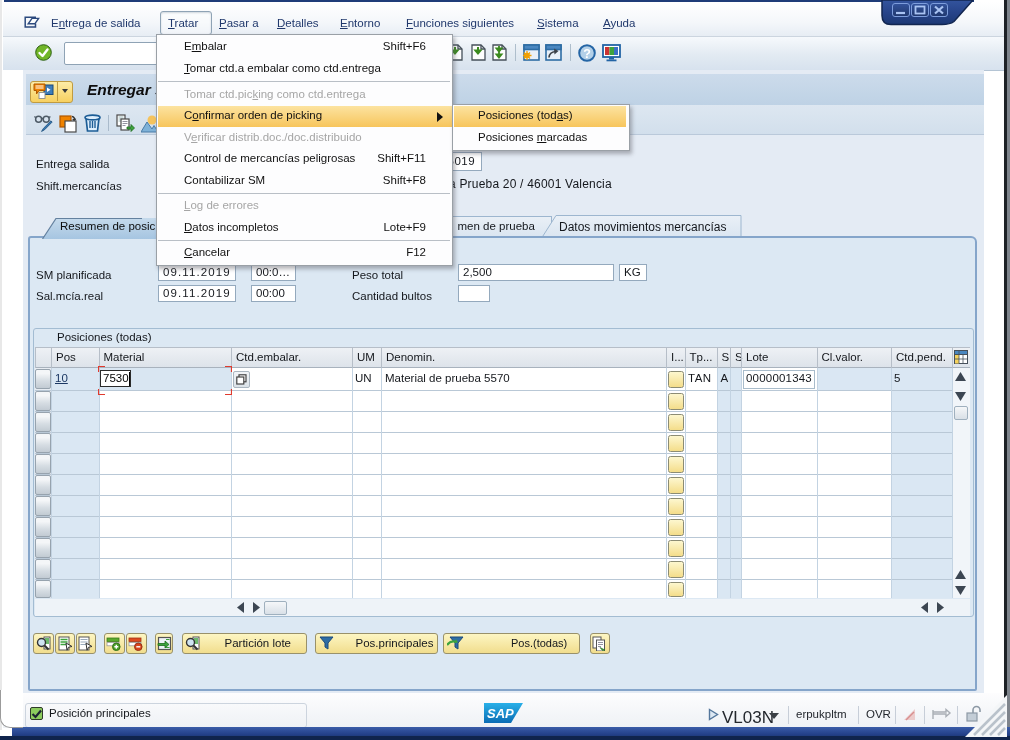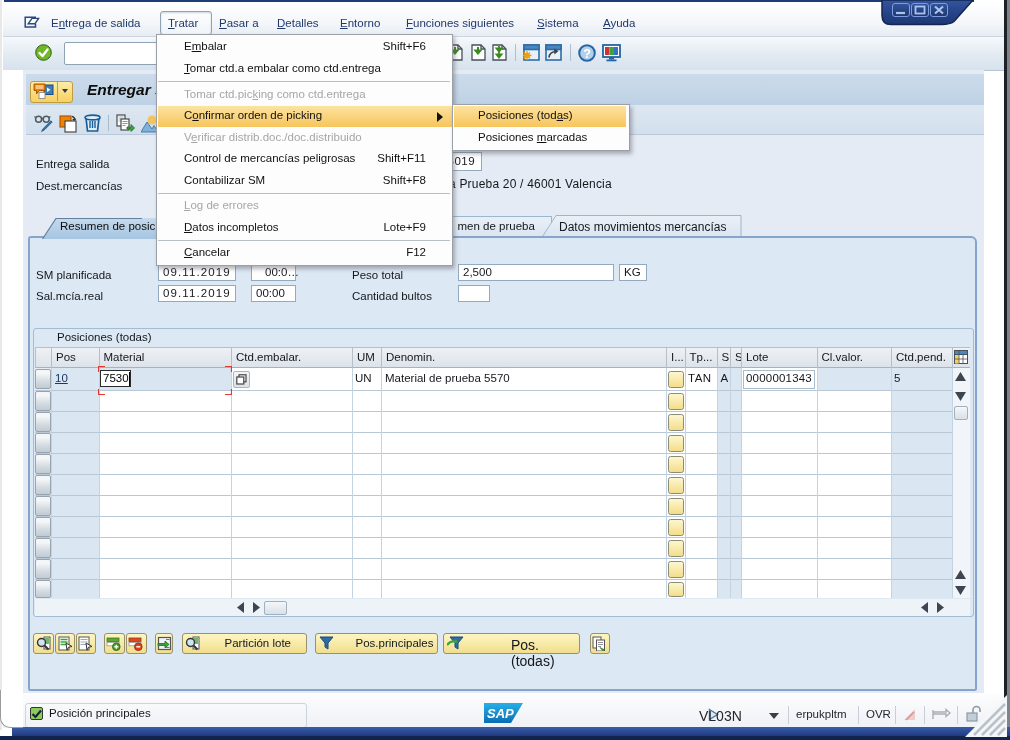--- a/index.html
+++ b/index.html
@@ -116,21 +116,21 @@
     <path d="M2.5 3 h5 M2.5 5 h5 M2.5 7 h5" stroke="#8aa" stroke-width="0.8"></path>
     <rect x="5" y="5" width="8" height="11" fill="#fff" stroke="#4a4a4a" stroke-width="1.2"></rect>
     <path d="M6.5 7.5 h5 M6.5 9.5 h5 M6.5 11.5 h3" stroke="#778" stroke-width="0.8"></path>
     <path d="M11 13 h4 l0 -2.5 3.5 3.5 -3.5 3.5 0 -2.5 -4 0 z" fill="#3da33d" stroke="#1d6b1d" stroke-width="0.8"></path>
   </svg>
 <svg class="ab" style="left:141px;top:114px" width="17" height="19" viewBox="0 0 17 19">
     <circle cx="11" cy="6" r="4.5" fill="#f5c35c"></circle>
     <path d="M0 18 L6 8 L11 15 L13 11.5 L17 18 Z" fill="#7fb2d8" stroke="#4a7ba6" stroke-width="1"></path>
   </svg>
 <div style="position:absolute;left:36px;top:154px;"><span class="lbl">Entrega salida</span></div>
-<div style="position:absolute;left:36px;top:176px;"><span class="lbl">Dest.mercancías</span></div>
+<div style="position:absolute;left:36px;top:176px;"><span class="lbl">Shift.mercancías</span></div>
 <div style="position:absolute;left:390px;top:152px;width:92px;height:19px;">
     <div class="fld" style="width:100%;height:100%;line-height:17px;">
       <span style="position:absolute;left:30px;letter-spacing:.5px;">80016019</span>
     </div>
   </div>
 <div style="position:absolute;left:449px;top:176.5px;font-size:12px;color:#14171c;white-space:nowrap;letter-spacing:.2px;">a Prueba 20 / 46001 Valencia</div>
 <div style="position:absolute;left:420px;top:216px;width:132px;height:22.5px;background:linear-gradient(#e9eff6,#d9e4f0);border:1px solid #9db6cf;border-bottom:none;box-sizing:border-box;"></div>
 <div style="position:absolute;left:457.5px;top:220px;font-size:11.5px;color:#14171c;">men de prueba</div>
 <svg class="ab" style="left:540px;top:215px" width="203" height="24" viewBox="0 0 203 24">
     <defs>
@@ -155,21 +155,21 @@
     <path d="M0.5 21 L14 0.5 H119.5" fill="none" stroke="#64819f" stroke-width="1.2"></path>
   </svg>
 <div style="position:absolute;left:142px;top:218px;width:278px;height:21px;background:linear-gradient(#c5daec,#a6c5e1);overflow:hidden;"></div>
 <div style="position:absolute;left:60px;top:220px;font-size:11.5px;color:#0d0d0d;white-space:nowrap;">Resumen de posiciones</div>
 <div style="position:absolute;left:36px;top:265px;"><span class="lbl">SM planificada</span></div>
 <div style="position:absolute;left:36px;top:286px;"><span class="lbl">Sal.mcía.real</span></div>
 <div style="position:absolute;left:158px;top:264px;width:78px;height:17px;">
     <div class="fld" style="width:100%;height:100%;line-height:15px;padding-left:4px;box-sizing:border-box;letter-spacing:1.1px;">09.11.2019</div>
   </div>
 <div style="position:absolute;left:251px;top:264px;width:45px;height:17px;">
-    <div class="fld" style="width:100%;height:100%;line-height:15px;padding-left:13px;box-sizing:border-box;">00:0…</div>
+    <div class="fld" style="width:100%;height:100%;line-height:15px;padding-left:4px;box-sizing:border-box;">00:0…</div>
   </div>
 <div style="position:absolute;left:158px;top:285px;width:78px;height:17px;">
     <div class="fld" style="width:100%;height:100%;line-height:15px;padding-left:4px;box-sizing:border-box;letter-spacing:1.1px;">09.11.2019</div>
   </div>
 <div style="position:absolute;left:251px;top:285px;width:45px;height:17px;">
     <div class="fld" style="width:100%;height:100%;line-height:15px;padding-left:4px;box-sizing:border-box;">00:00</div>
   </div>
 <div style="position:absolute;left:352px;top:265px;"><span class="lbl">Peso total</span></div>
 <div style="position:absolute;left:352px;top:286px;"><span class="lbl">Cantidad bultos</span></div>
 <div style="position:absolute;left:458px;top:264px;width:156px;height:17px;">
@@ -372,21 +372,21 @@
     <circle cx="5.5" cy="6.5" r="4" fill="#cfe4f2" stroke="#333" stroke-width="1.4"></circle>
     <path d="M8.5 9.5 l4 4" stroke="#333" stroke-width="2"></path>
   </svg>
 <div style="position:absolute;left:314.5px;top:633px;width:123px;height:21px;background:linear-gradient(#fdf6c3,#f1dd8d);border:1px solid #99916a;border-radius:3px;box-sizing:border-box;">
     <span style="position:absolute;left:40px;top:3px;font-size:11.5px;color:#14171c;">Pos.principales</span>
   </div>
 <svg class="ab" style="left:319px;top:636px" width="15" height="15" viewBox="0 0 15 15">
     <path d="M1 1 h13 l-5 6 v6 l-3 -2 v-4 z" fill="#2e6da4" stroke="#1d4a7a" stroke-width="1"></path>
   </svg>
 <div style="position:absolute;left:443px;top:633px;width:137px;height:21px;background:linear-gradient(#fdf6c3,#f1dd8d);border:1px solid #99916a;border-radius:3px;box-sizing:border-box;">
-    <span style="position:absolute;left:67px;top:3px;font-size:14px;color:#14171c;">Pos.(todas)</span>
+    <span style="position:absolute;left:67px;top:3px;font-size:11px;color:#14171c;">Pos.(todas)</span>
   </div>
 <svg class="ab" style="left:447px;top:636px" width="17" height="15" viewBox="0 0 17 15">
     <path d="M3 1 h13 l-5 6 v6 l-3 -2 v-4 z" fill="#2e6da4" stroke="#1d4a7a" stroke-width="1"></path>
     <path d="M0 9 q4 -5 9 -3" stroke="#3da33d" stroke-width="2.2" fill="none"></path>
     <path d="M9 3 l2 3.5 -4 0.5 z" fill="#3da33d"></path>
   </svg>
 <div style="position:absolute;left:589.5px;top:633px;width:20px;height:21px;background:linear-gradient(#fdf6c3,#f1dd8d);border:1px solid #99916a;border-radius:3px;box-sizing:border-box;"></div>
 <svg class="ab" style="left:592px;top:636px" width="15" height="15" viewBox="0 0 15 15">
     <rect x="1" y="1" width="8" height="11" fill="#fff" stroke="#555" stroke-width="1"></rect>
     <rect x="4.5" y="4" width="8" height="11" fill="#fff" stroke="#555" stroke-width="1"></rect>
@@ -406,21 +406,21 @@
         <stop offset="0" stop-color="#29b0e8"></stop>
         <stop offset="1" stop-color="#0b6cb4"></stop>
       </linearGradient>
     </defs>
     <path d="M0 0 H39 L27 20 H0 Z" fill="url(#sap)"></path>
     <text x="3" y="14.5" font-size="13px" font-weight="bold" font-style="italic" fill="#fff" font-family="Liberation Sans">SAP</text>
   </svg>
 <svg class="ab" style="left:708px;top:708px" width="11" height="13" viewBox="0 0 11 13">
     <path d="M1.5 1.5 L9.5 6.5 L1.5 11.5 Z" fill="#dce8f3" stroke="#54779c" stroke-width="1.4"></path>
   </svg>
-<div style="position:absolute;left:699px;top:708px;font-size:14px;color:#23272d;text-align:right;">VL03N</div>
+<div style="position:absolute;left:722px;top:708px;font-size:17px;color:#23272d;text-align:right;">VL03N</div>
 <div style="position:absolute;left:769px;top:713px;width:0;height:0;border-left:5px solid transparent;border-right:5px solid transparent;border-top:6px solid #3a3f45;"></div>
 <div style="position:absolute;left:788px;top:706px;width:1px;height:18px;background:#c7ced8;"></div>
 <div style="position:absolute;left:858px;top:706px;width:1px;height:18px;background:#c7ced8;"></div>
 <div style="position:absolute;left:895px;top:706px;width:1px;height:18px;background:#c7ced8;"></div>
 <div style="position:absolute;left:924px;top:706px;width:1px;height:18px;background:#c7ced8;"></div>
 <div style="position:absolute;left:957px;top:706px;width:1px;height:18px;background:#c7ced8;"></div>
 <div style="position:absolute;left:796px;top:708px;font-size:11.5px;color:#23272d;">erpukpltm</div>
 <div style="position:absolute;left:866px;top:708px;font-size:11.5px;color:#23272d;">OVR</div>
 <svg class="ab" style="left:902px;top:707px" width="15" height="15" viewBox="0 0 15 15">
     <path d="M2 13 L13 2 L13 13 Z" fill="#eccccc"></path>

